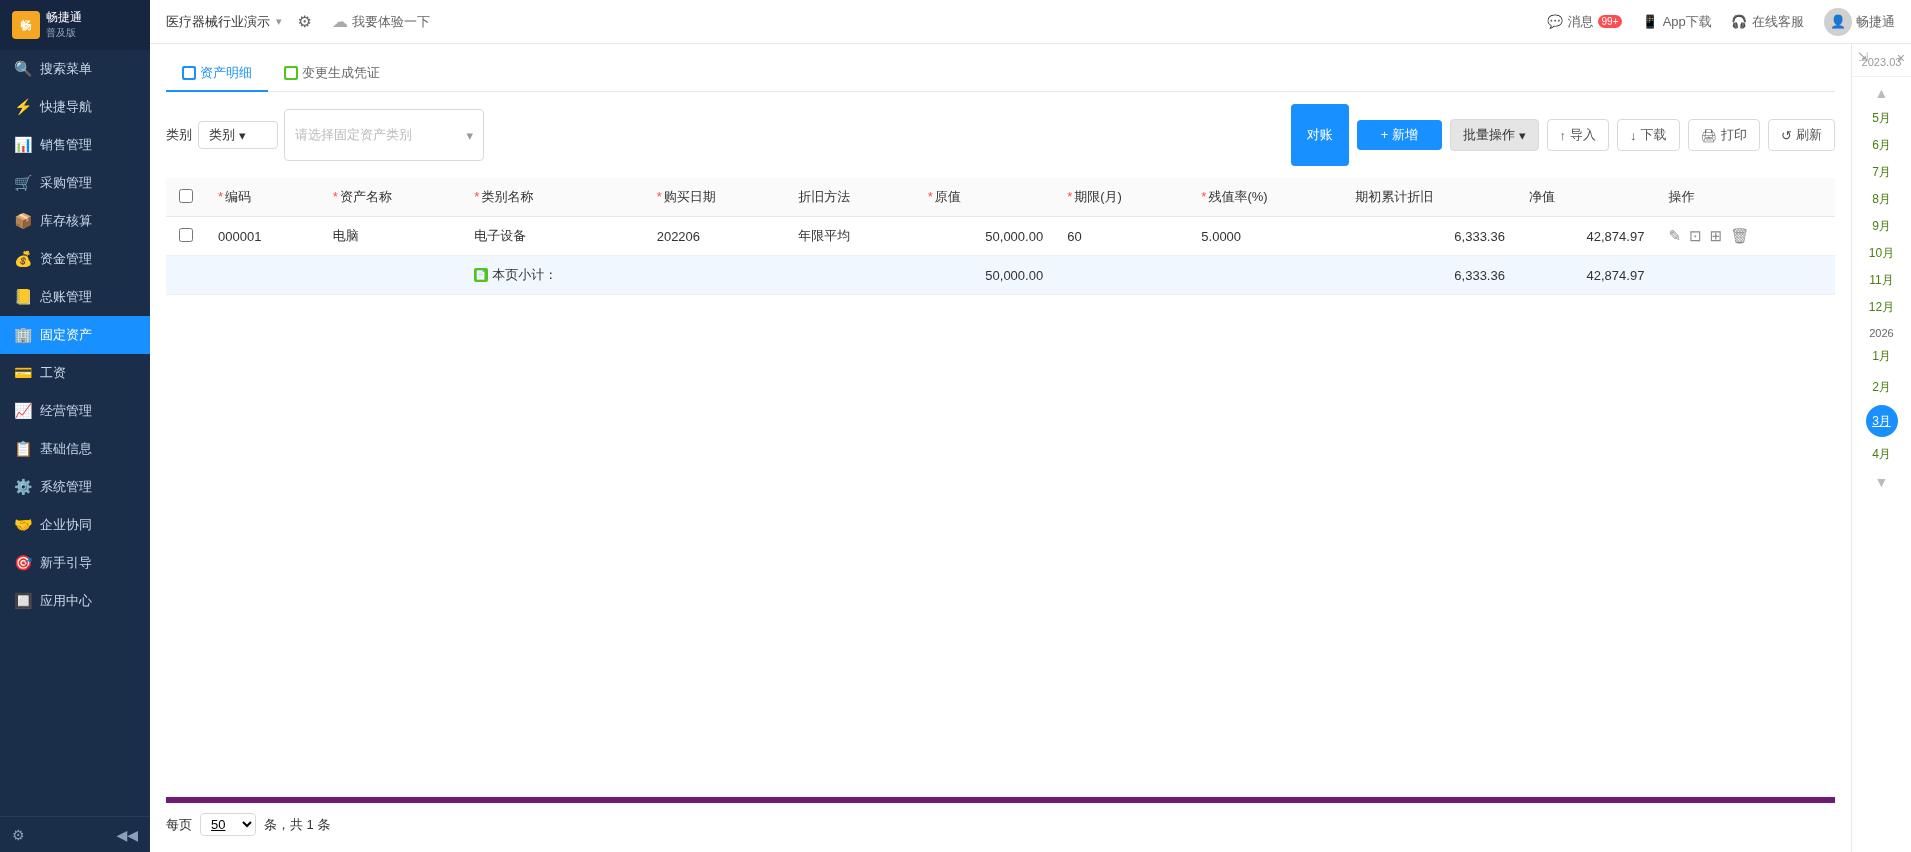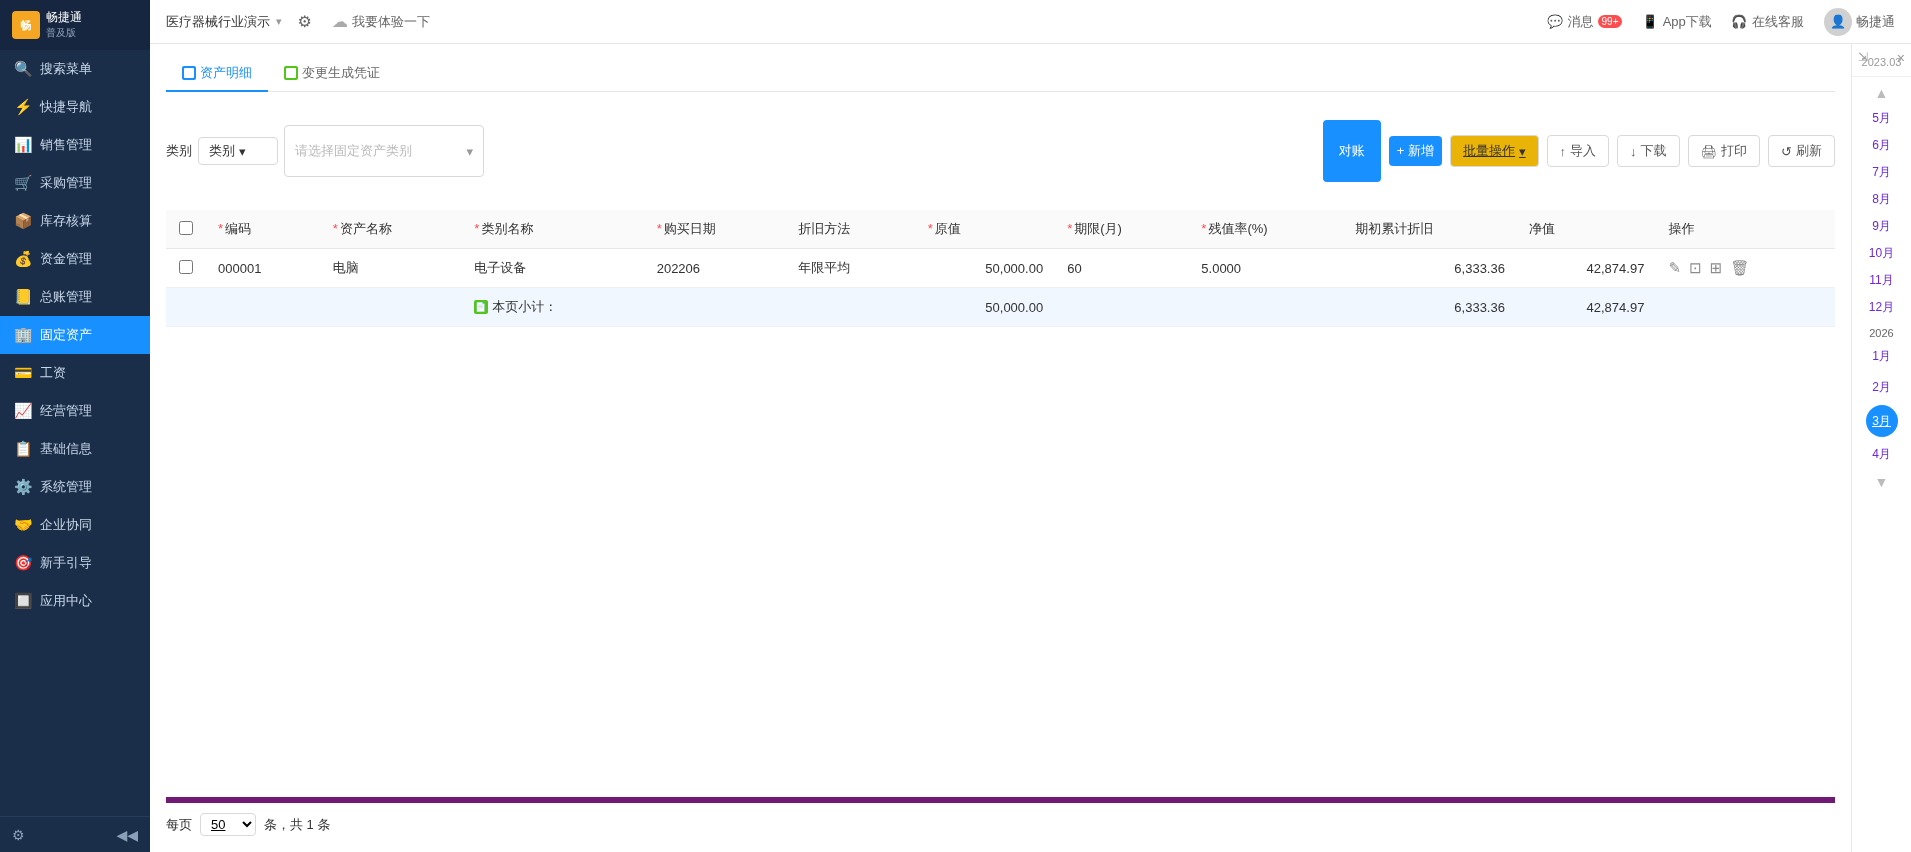--- a/index.html
+++ b/index.html
@@ -127,21 +127,20 @@
       cursor: pointer;
       border: none;
       border-bottom: none;
     }
 
     
     .content-area {
       flex: 1; background: #fff; overflow: hidden;
       display: flex; flex-direction: column;
       padding: 12px 16px;
-      gap: 16px;
     }
 
     
     .sub-tabs {
       display: flex; gap: 0; margin-bottom: 12px;
       border-bottom: 1px solid #e8e8e8;
     }
     .sub-tab {
       display: flex; align-items: center; gap: 4px;
       padding: 8px 16px; cursor: pointer;
@@ -173,27 +172,27 @@
     }
     .filter-dropdown .arrow { margin-left: auto; color: #999; }
 
     .toolbar-right { margin-left: auto; display: flex; gap: 8px; align-items: center; }
     .btn-duizhang {
       background: #1890ff; color: #fff; border: none;
       padding: 22px 16px; border-radius: 4px; cursor: pointer; font-size: 13px;
     }
     .btn-add {
       background: #1890ff; color: #fff; border: none;
-      padding: 6px 8px; border-radius: 4px; cursor: pointer; font-size: 13px;
+      padding: 6px 24px; border-radius: 4px; cursor: pointer; font-size: 13px;
       display: flex; align-items: center; gap: 4px; text-align: center;
     }
     .btn-batch {
-      background: #eab308; color: #333; border: 1px solid #d9d9d9;
+      background: #e5e5e5; color: #333; border: 1px solid #d9d9d9;
       padding: 6px 12px; border-radius: 4px; cursor: pointer; font-size: 13px;
-      display: flex; align-items: center; gap: 4px; text-decoration: underline;
+      display: flex; align-items: center; gap: 4px;
     }
     .btn-icon {
       background: #fff; color: #555; border: 1px solid #d9d9d9;
       padding: 6px 12px; border-radius: 4px; cursor: pointer; font-size: 13px;
       display: flex; align-items: center; gap: 4px;
     }
 
     
     .table-container { flex: 1; overflow: auto; }
     table { width: 100%; border-collapse: collapse; font-size: 13px; }
@@ -258,21 +257,21 @@
       position: absolute; top: 6px; right: 6px;
       cursor: pointer; color: #999; font-size: 14px;
     }
     .panel-expand {
       position: absolute; top: 6px; left: 6px;
       cursor: pointer; color: #999; font-size: 12px;
     }
     .year-label { text-align: center; font-size: 11px; color: #666; padding: 6px 0 2px; }
     .month-item {
       display: flex; align-items: center; justify-content: center;
-      padding: 5px 0; cursor: pointer; font-size: 12px; color: #6d28d9;
+      padding: 5px 0; cursor: pointer; font-size: 12px; color: #4d7c0f;
       position: relative;
     }
     .month-item.current-month {
       background: #1890ff; color: #fff; border-radius: 50%;
       width: 32px; height: 32px; margin: 0 auto;
       display: flex; align-items: center; justify-content: center;
     }
     .scroll-arrow { color: #bbb; font-size: 14px; cursor: pointer; padding: 4px 0; text-align: center; }
 
     

